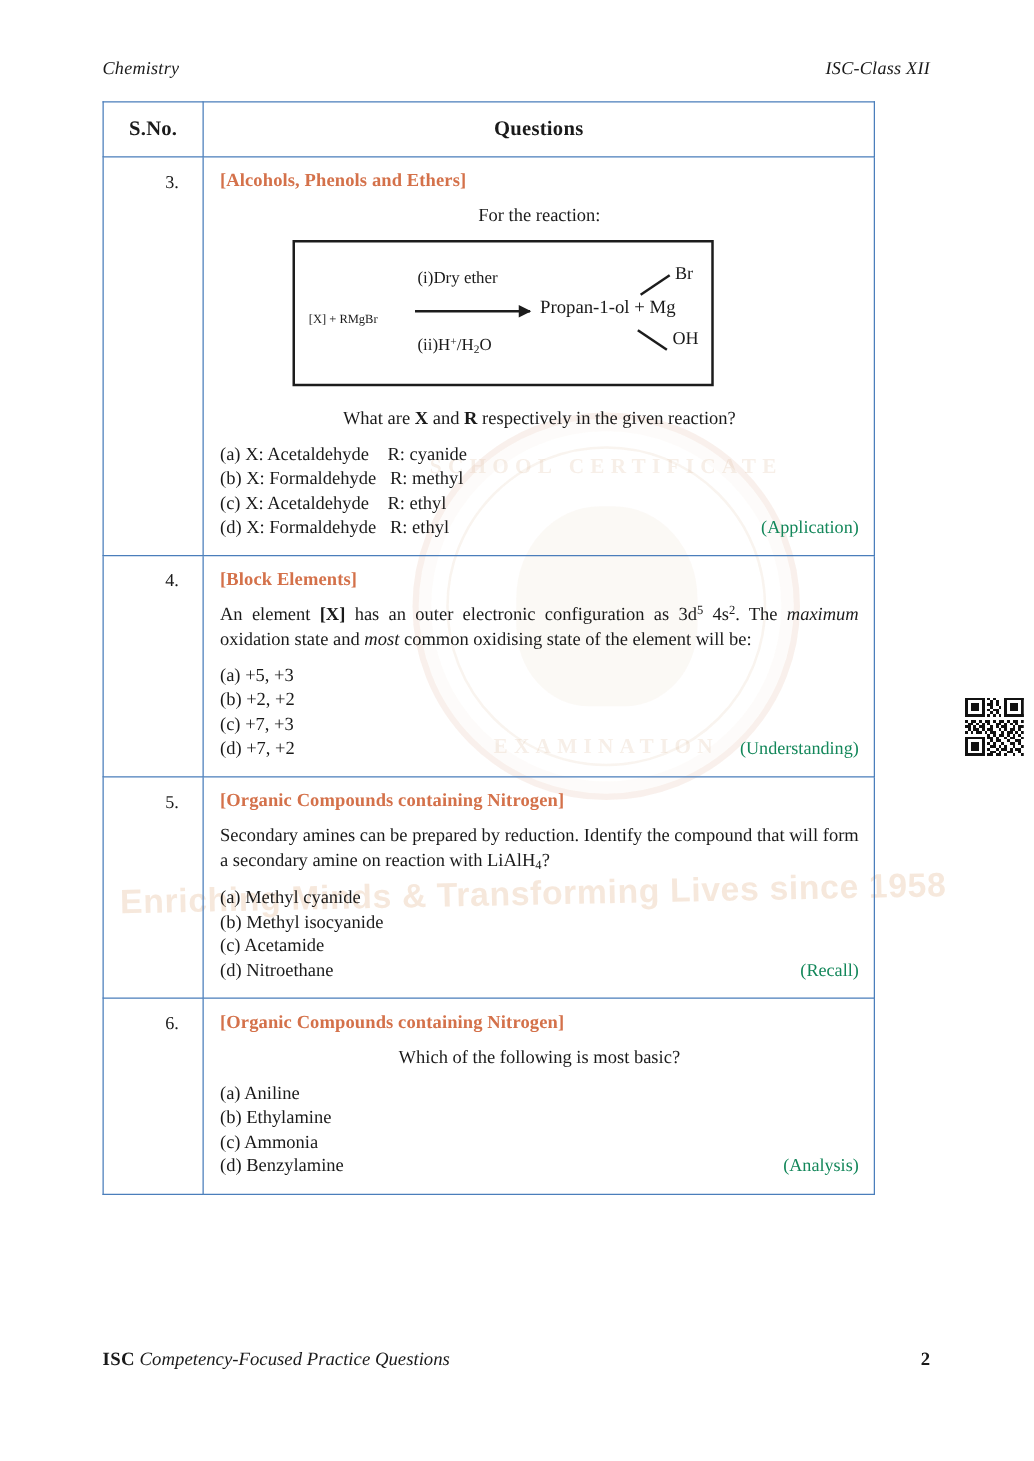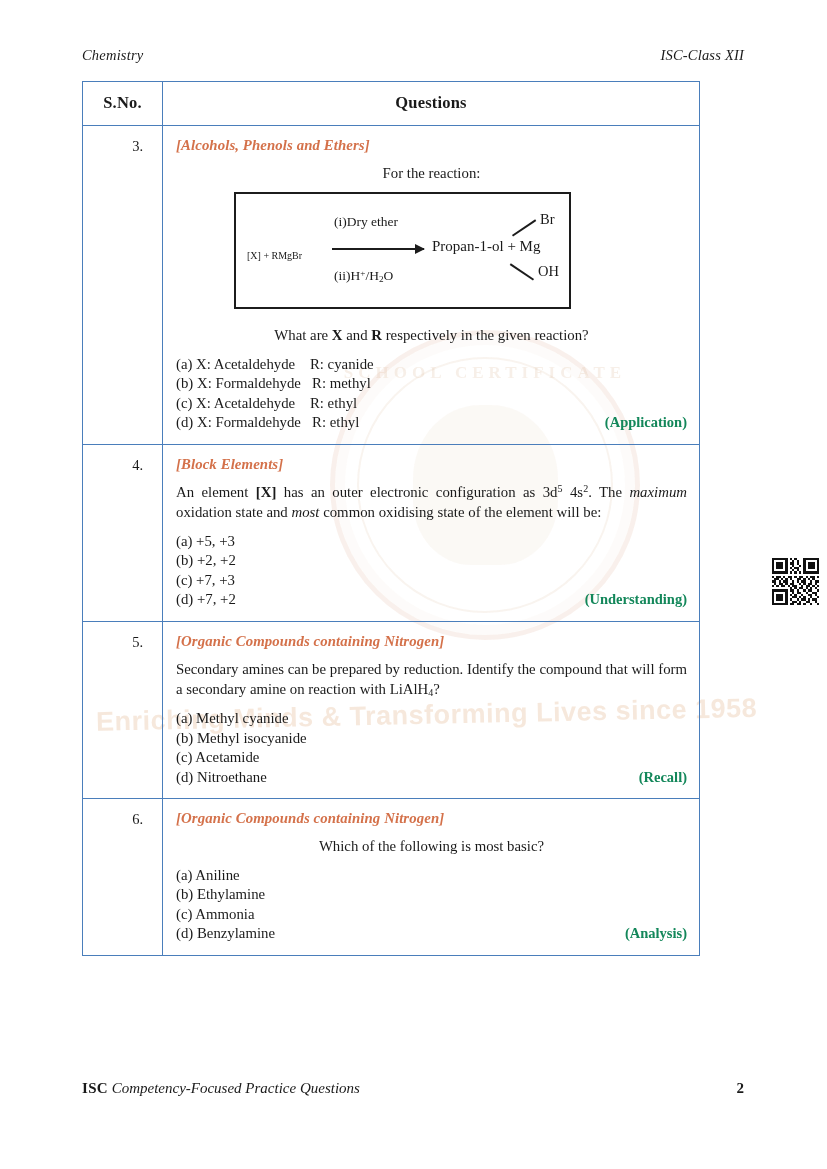--- a/index.html
+++ b/index.html
@@ -152,21 +152,20 @@
     padding: 12px 19px 0 0;
     font-size: 14.5px;
   }
   td.question-cell {
     padding: 11px 12px 11px 13px;
   }
 
   
   .topic-tag {
     color: #d4714a;
-    font-style: italic;
     font-weight: bold;
     font-size: 14.8px;
     margin: 0 0 9px 0;
     letter-spacing: 0.1px;
   }
   .q-stem {
     font-size: 14.8px;
     line-height: 1.38;
     margin: 0 0 9px 0;
     text-align: justify;
@@ -182,21 +181,21 @@
     line-height: 1.32;
   }
   .options li { white-space: pre; }
   .opt-row-last {
     display: flex;
     justify-content: space-between;
     align-items: flex-start;
   }
   .skill-tag {
     color: #13875a;
-    font-weight: bold;
+    font-weight: normal;
     font-size: 14.5px;
     white-space: nowrap;
     padding-left: 10px;
   }
 
   
   .reaction-figure {
     position: relative;
     margin: 7px 0 16px 58px;
     width: 333px;
@@ -284,20 +283,21 @@
   sub { font-size: 0.68em; vertical-align: -0.22em; }
   sup { font-size: 0.68em; vertical-align: 0.45em; }
 </style>
 </head>
 <body>
 
 <div id="watermark-layer">
   <div id="seal-watermark">
     <div id="seal-text-top">SCHOOL CERTIFICATE</div>
     <div id="seal-inner-figure"></div>
+    <div id="seal-text-bottom">EXAMINATION</div>
   </div>
   <div id="tagline-watermark">Enriching Minds &amp; Transforming Lives since 1958</div>
 </div>
 
 <div id="page-header">
   <span>Chemistry</span>
   <span>ISC-Class XII</span>
 </div>
 
 <svg id="qr-code" viewBox="0 0 21 21" shape-rendering="crispEdges">

